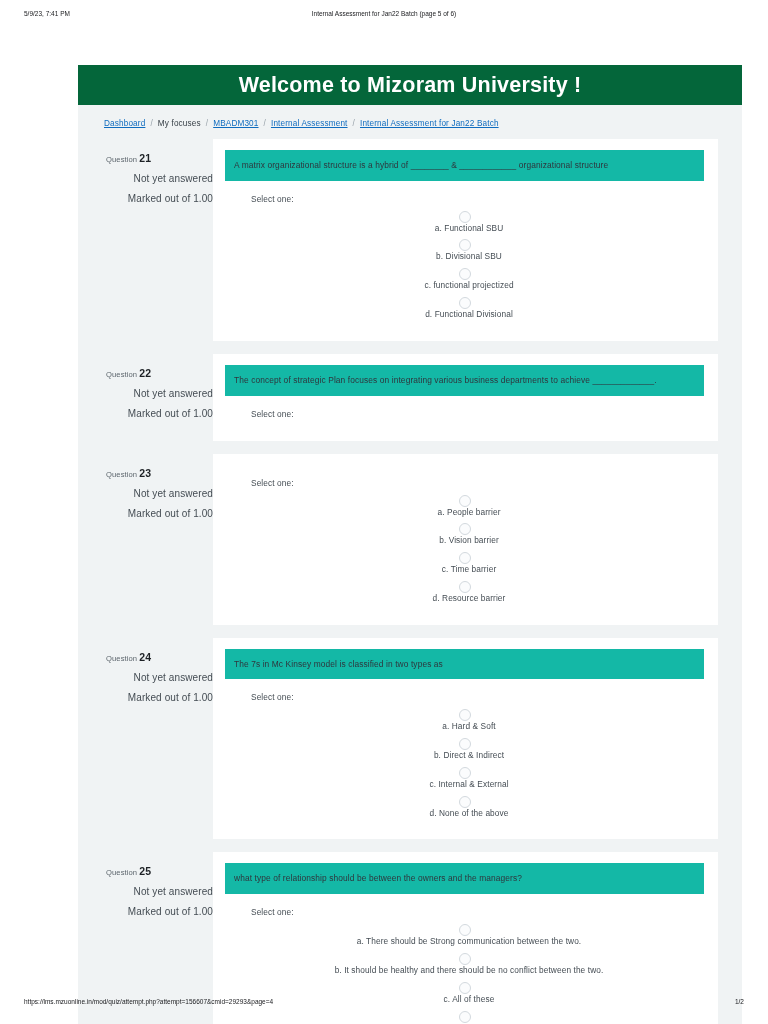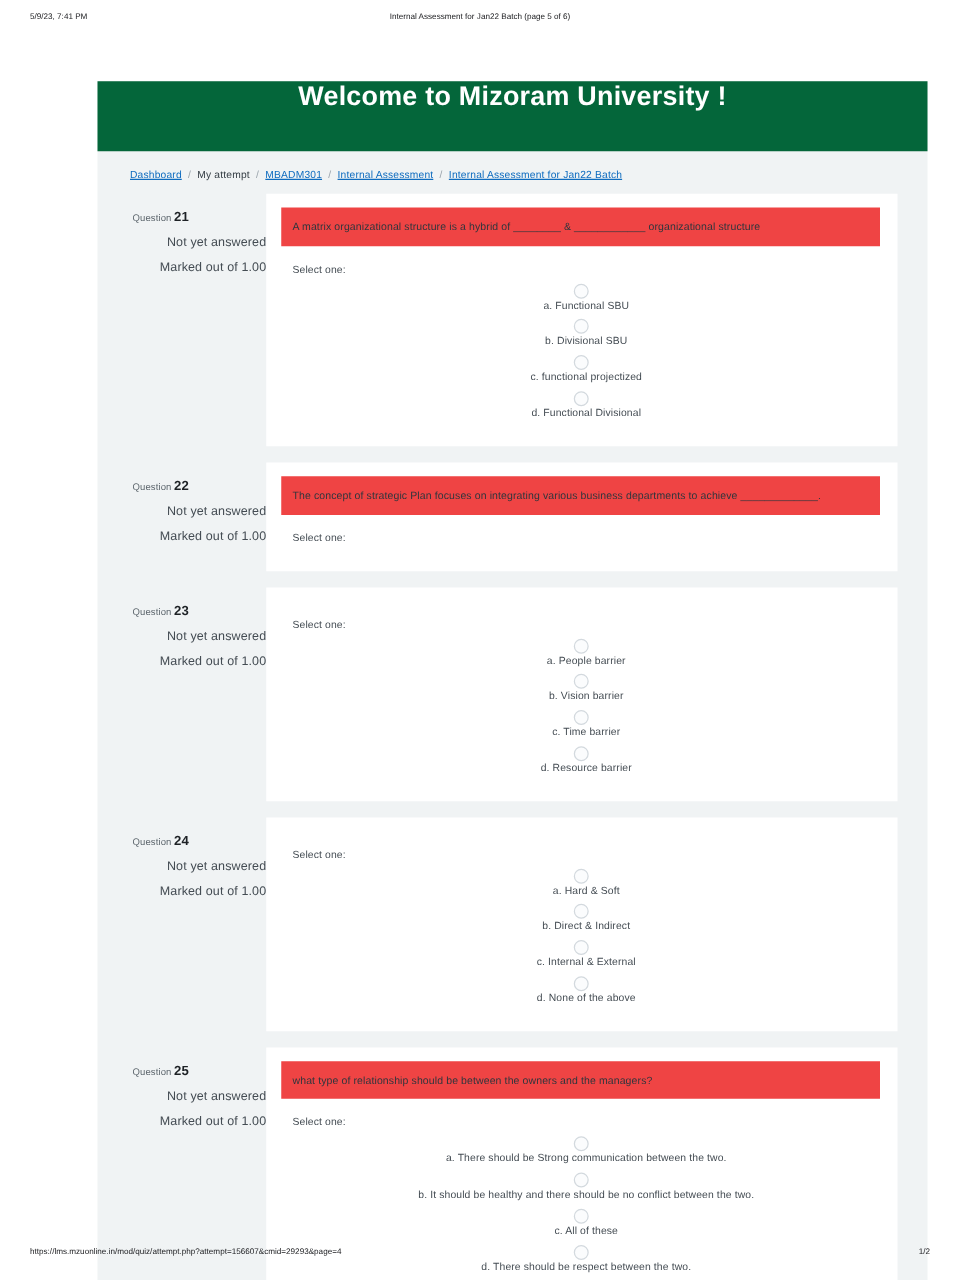--- a/index.html
+++ b/index.html
@@ -69,23 +69,23 @@
     left: 78px;
     top: 65px;
     width: 664px;
     background: #f0f3f4;
     padding-bottom: 14px;
   }
 
   
   .banner {
     background: #04663a;
-    height: 56px;
+    height: 40px;
     display: flex;
-    align-items: flex-start;
+    align-items: center;
     justify-content: center;
   }
   .banner-title {
     color: #ffffff;
     font-size: 21.5px;
     font-weight: bold;
     letter-spacing: 0.2px;
     white-space: nowrap;
   }
 
@@ -149,31 +149,31 @@
   }
 
   .qcard {
     flex: 1 1 auto;
     background: #ffffff;
     padding: 11px 14px 18px 12px;
     box-sizing: border-box;
     margin-right: 24px;
   }
   .qtext {
-    background: #ef4444;
+    background: #14b8a6;
     padding: 8px 24px 8px 9px;
     font-size: 8.4px;
     color: #2f363d;
     line-height: 1.75;
     letter-spacing: 0.1px;
   }
   .select-one {
     font-size: 8.3px;
     color: #444c53;
-    margin: 13px 0 4px 9px;
+    margin: 13px 0 4px 26px;
     letter-spacing: 0.1px;
   }
   .answers {
     margin: 0;
     padding: 0;
     list-style: none;
   }
   .answer {
     display: flex;
     align-items: center;
@@ -207,21 +207,21 @@
 
 <div class="page-wrap">
 
   <div class="banner">
     <div class="banner-title">Welcome to Mizoram University !</div>
   </div>
 
   <nav class="breadcrumb">
       <span class="crumb-link">Dashboard</span>
       <span class="crumb-sep">/</span>
-      <span class="crumb-plain">My attempt</span>
+      <span class="crumb-plain">My focuses</span>
       <span class="crumb-sep">/</span>
       <span class="crumb-link">MBADM301</span>
       <span class="crumb-sep">/</span>
       <span class="crumb-link">Internal Assessment</span>
       <span class="crumb-sep">/</span>
       <span class="crumb-link">Internal Assessment for Jan22 Batch</span>
     </nav>
 
   <div id="questions-root">
       <div class="qblock">
@@ -292,20 +292,21 @@
           </ul>
         </div>
       </div>
       <div class="qblock">
         <div class="qinfo">
           <div class="q-head"><span>Question</span><b>24</b></div>
           <div class="q-state">Not yet answered</div>
           <div class="q-marks">Marked out of 1.00</div>
         </div>
         <div class="qcard">
+          <div class="qtext">The 7s in Mc Kinsey model is classified in two types as</div>
           <div class="select-one">Select one:</div>
           <ul class="answers">
             <li class="answer">
               <span class="radio"></span>
               <span class="answer-label">a. Hard &amp; Soft</span>
             </li>
             <li class="answer">
               <span class="radio"></span>
               <span class="answer-label">b. Direct &amp; Indirect</span>
             </li>

